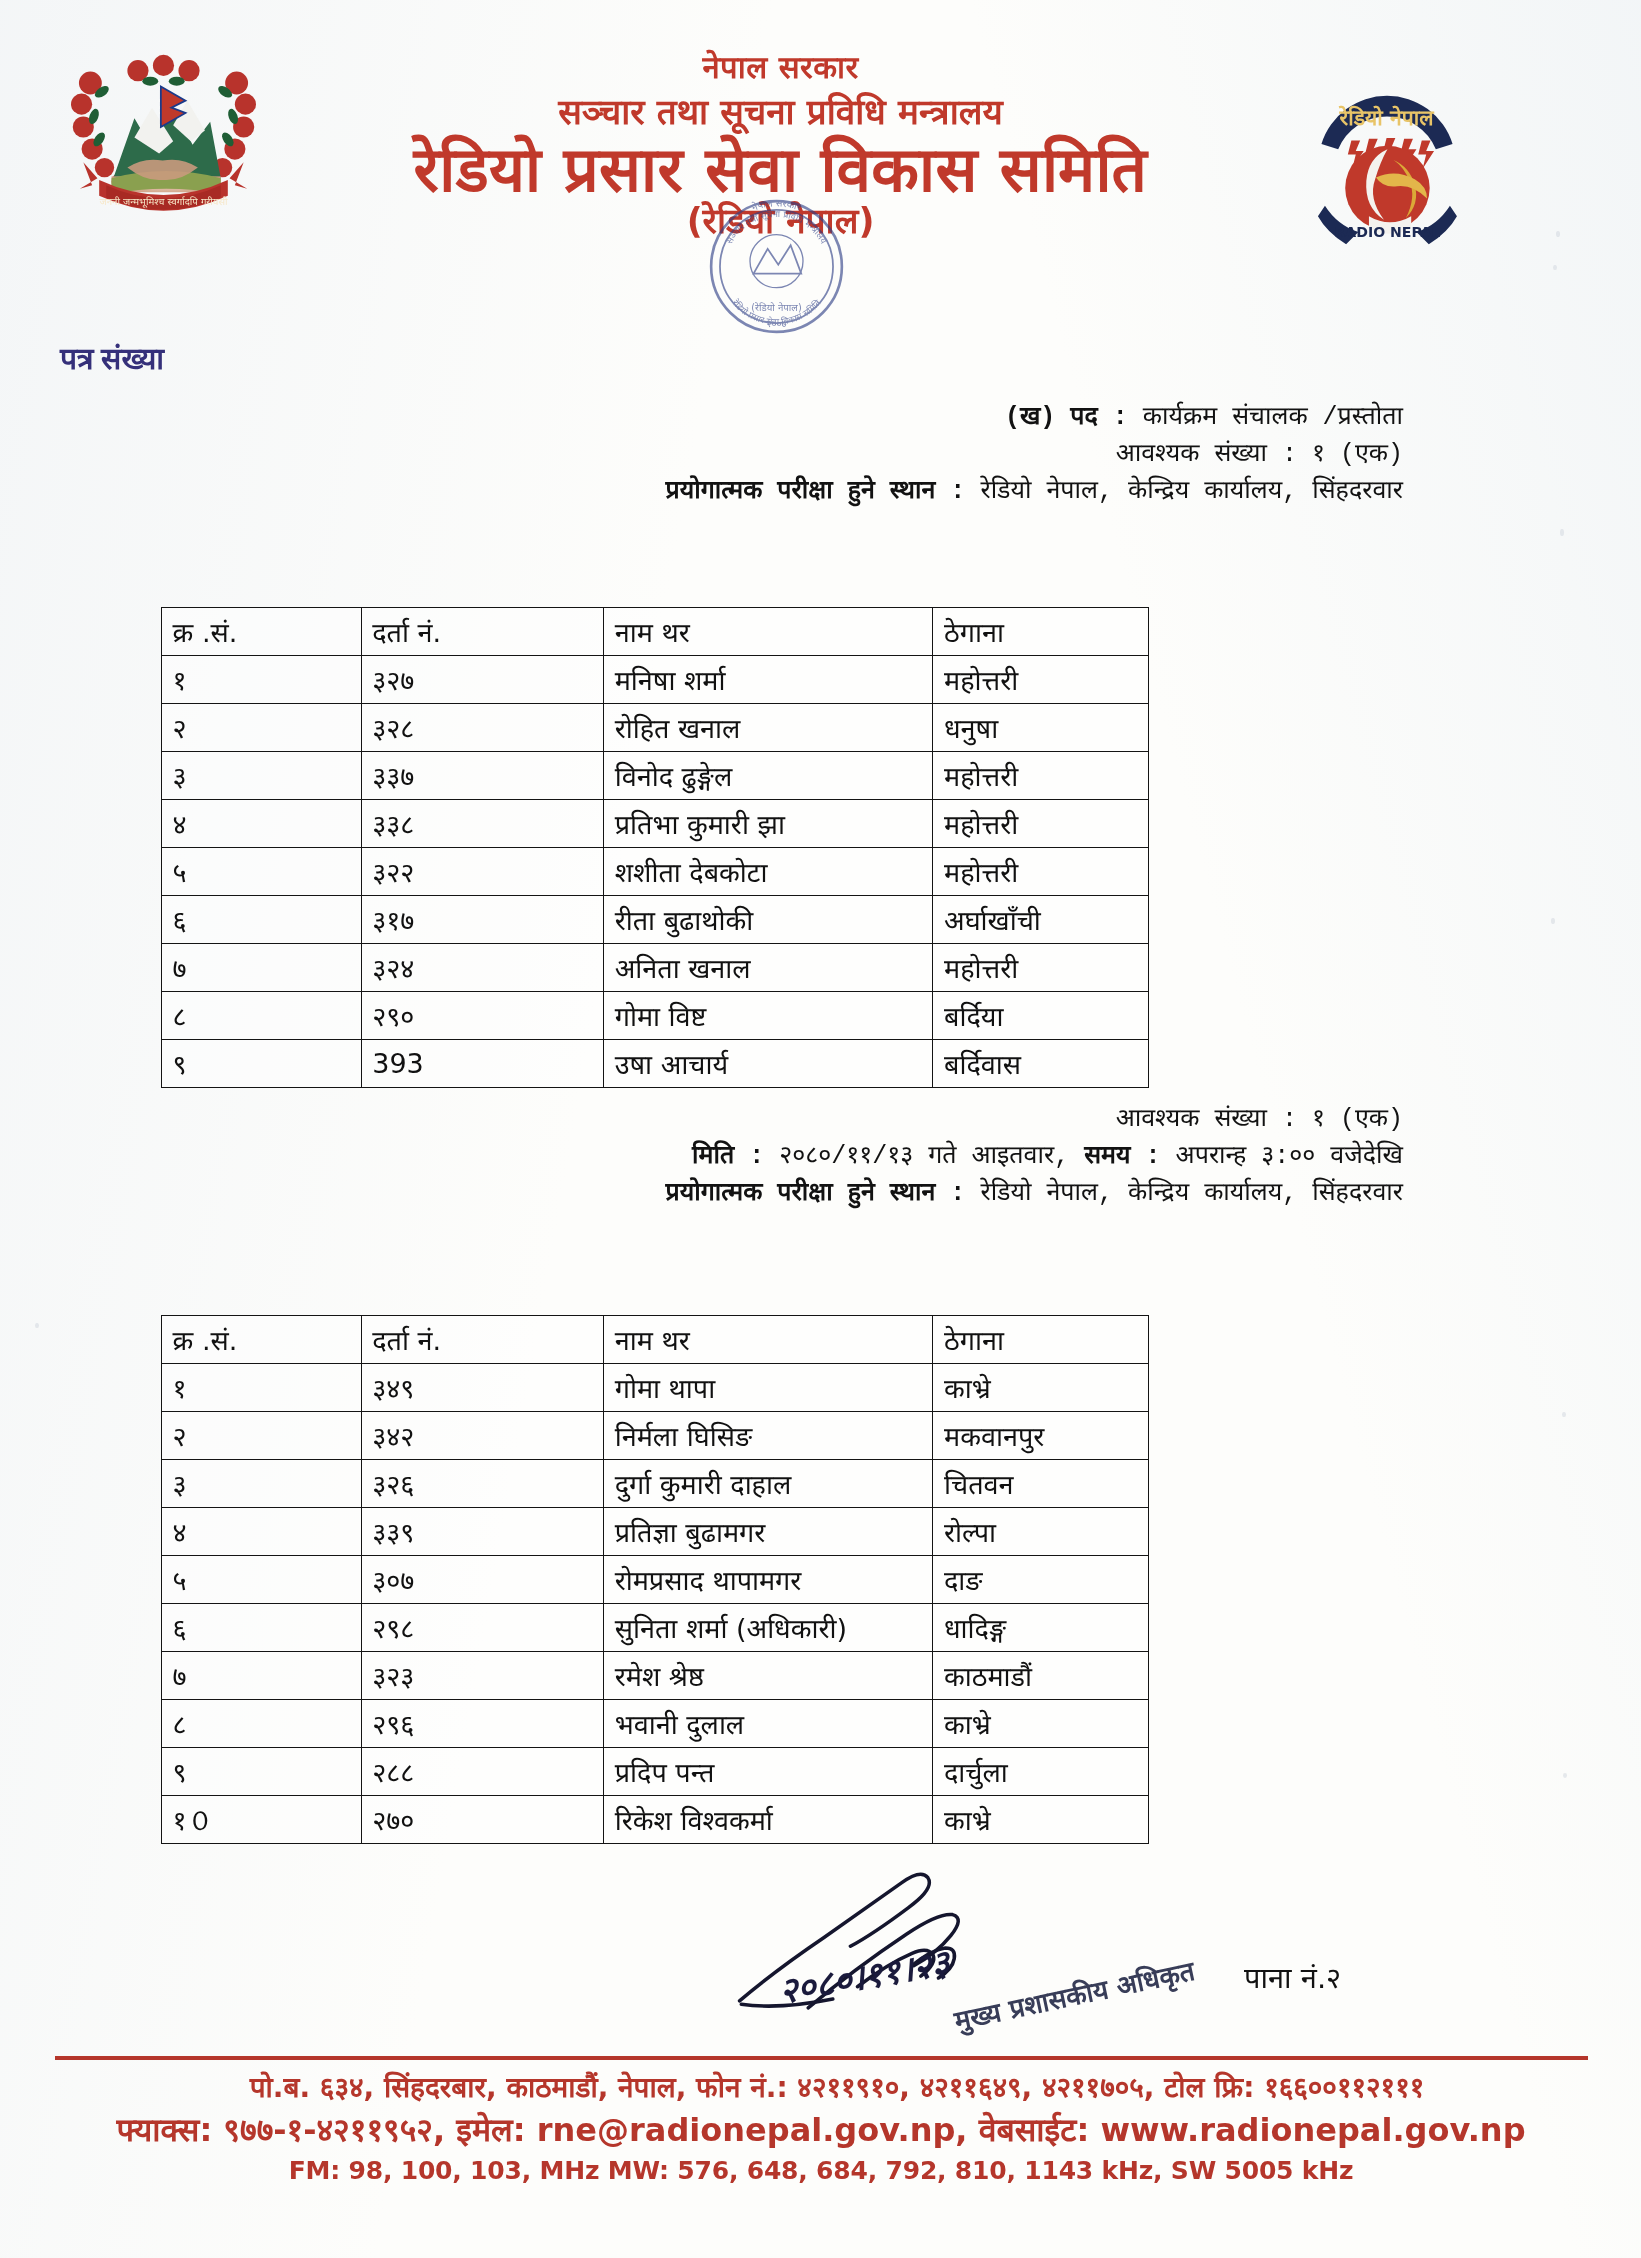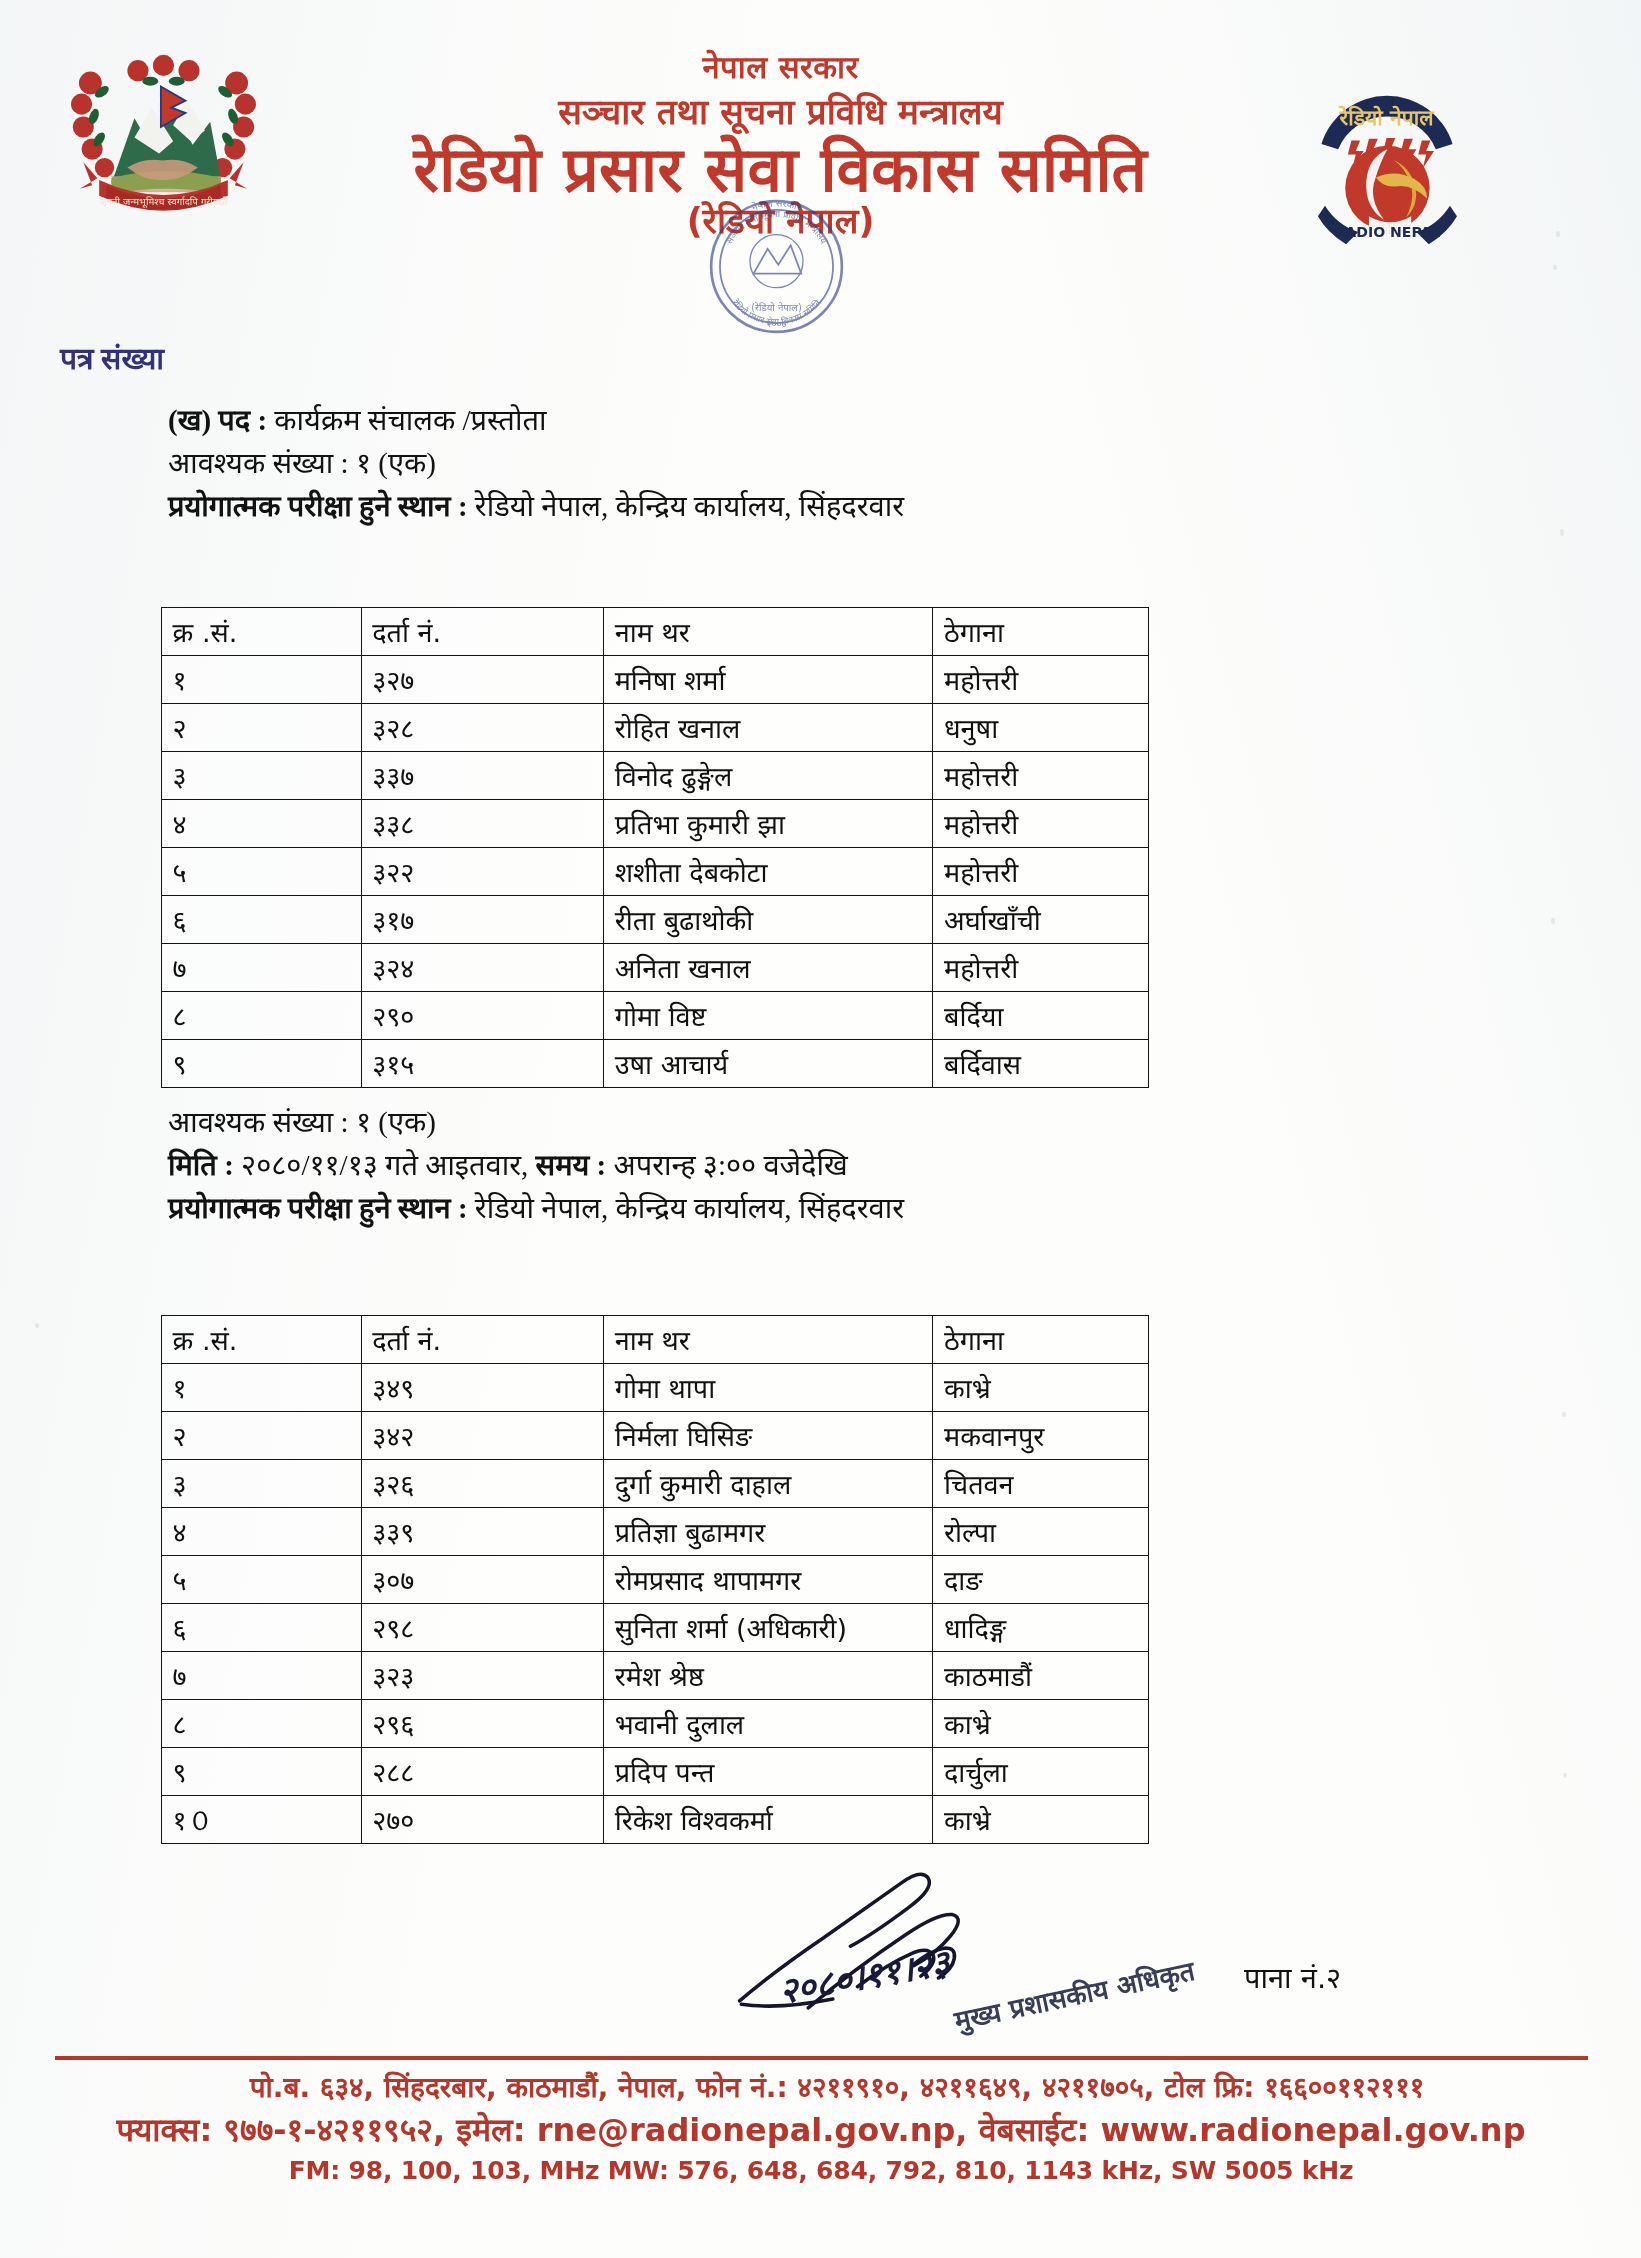--- a/index.html
+++ b/index.html
@@ -45,22 +45,23 @@
     opacity:.62;pointer-events:none;
   }
   .stamp svg{width:100%;height:100%;}
   .patra{
     position:absolute;left:60px;top:337px;
     color:#35307a;font-size:30px;font-weight:700;font-family:Liberation Serif, serif;
   }
   
   .section{position:absolute;left:168px;width:1235px;}
   .line{
-    font-size:29px;line-height:1.48;color:#121212;white-space:nowrap;
-    font-family:Liberation Serif, serif;
+    font-size:25px;line-height:1.48;color:#121212;white-space:nowrap;
+    font-family:Liberation Mono, monospace;
+    text-align:right;
   }
   .line .lbl{font-weight:700;}
   
   .tbl{
     position:absolute;border-collapse:collapse;table-layout:fixed;
     background:rgba(255,255,255,.45);
   }
   .tbl td,.tbl th{
     border:1.8px solid #141414;
     font-size:27px;font-weight:400;color:#111;
@@ -296,21 +297,21 @@
           <td class="c4">महोत्तरी</td>
         </tr>
         <tr>
           <td class="c1">८</td>
           <td class="c2">२९०</td>
           <td class="c3">गोमा विष्ट</td>
           <td class="c4">बर्दिया</td>
         </tr>
         <tr>
           <td class="c1">९</td>
-          <td class="c2">३१५</td>
+          <td class="c2">393</td>
           <td class="c3">उषा आचार्य</td>
           <td class="c4">बर्दिवास</td>
         </tr>
       </tbody>
   </table>
 
   <div class="section" style="top:1101px;">
     <div class="line">
       <span>आवश्यक संख्या :</span>
       <span>१ (एक)</span>

